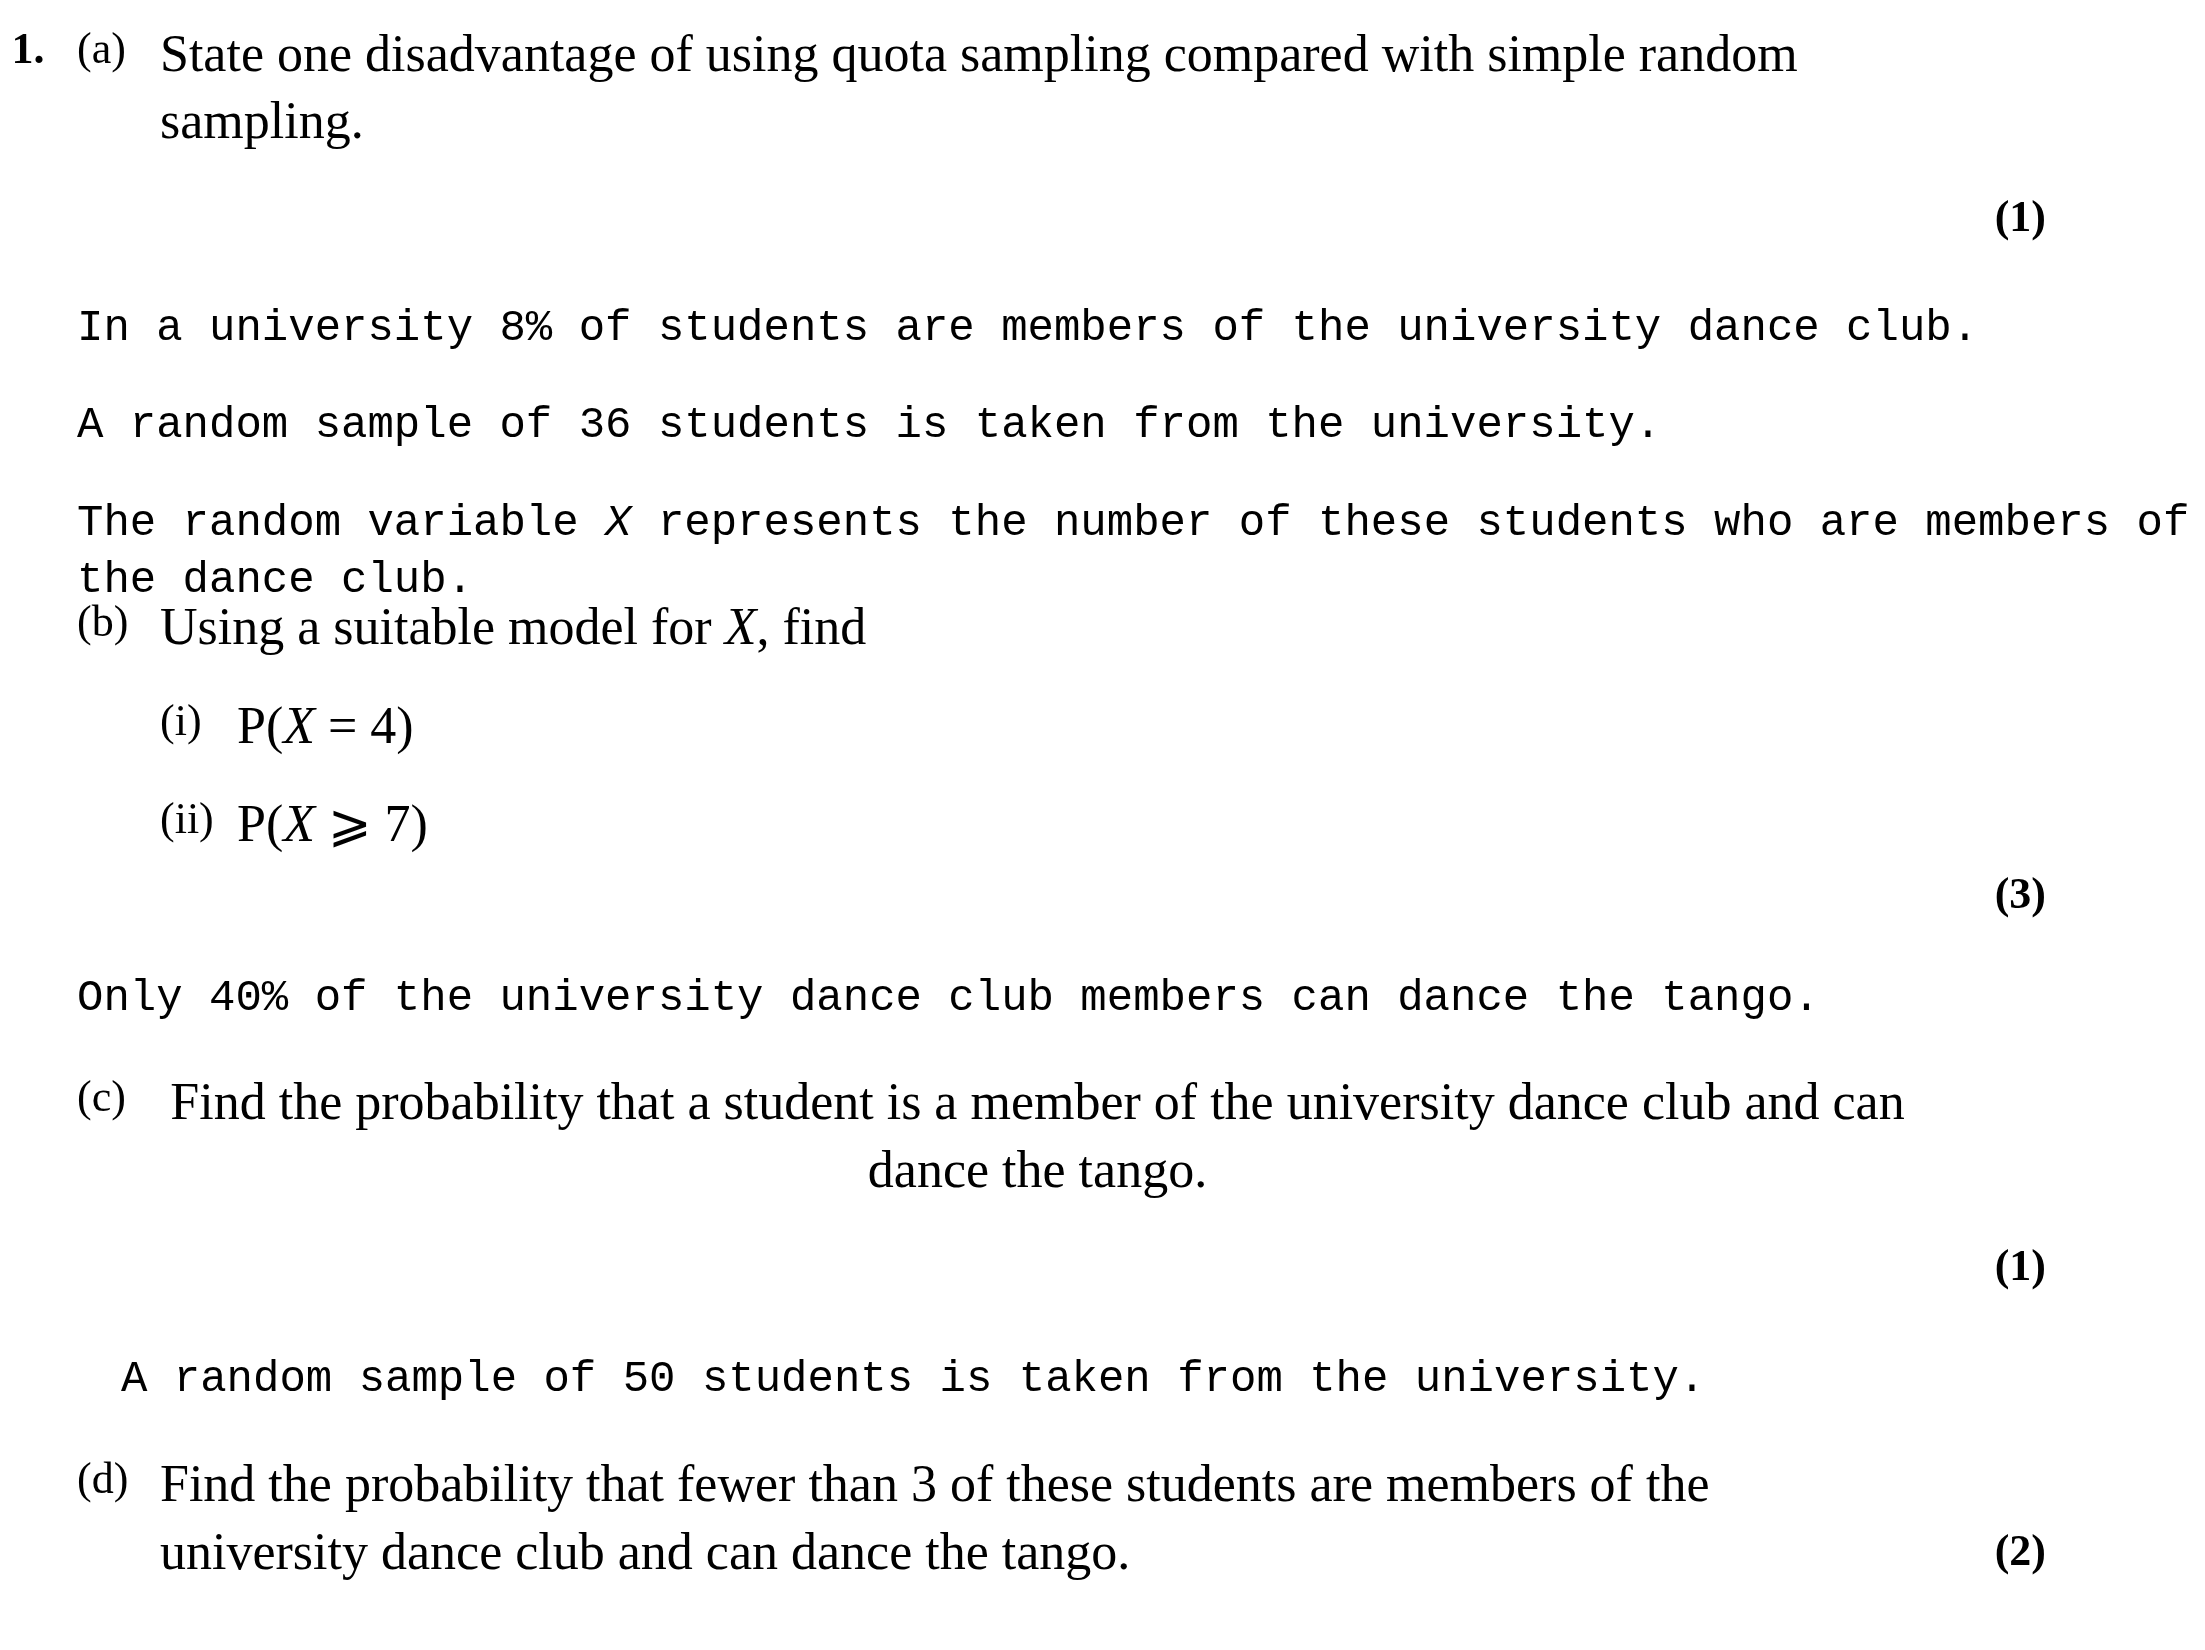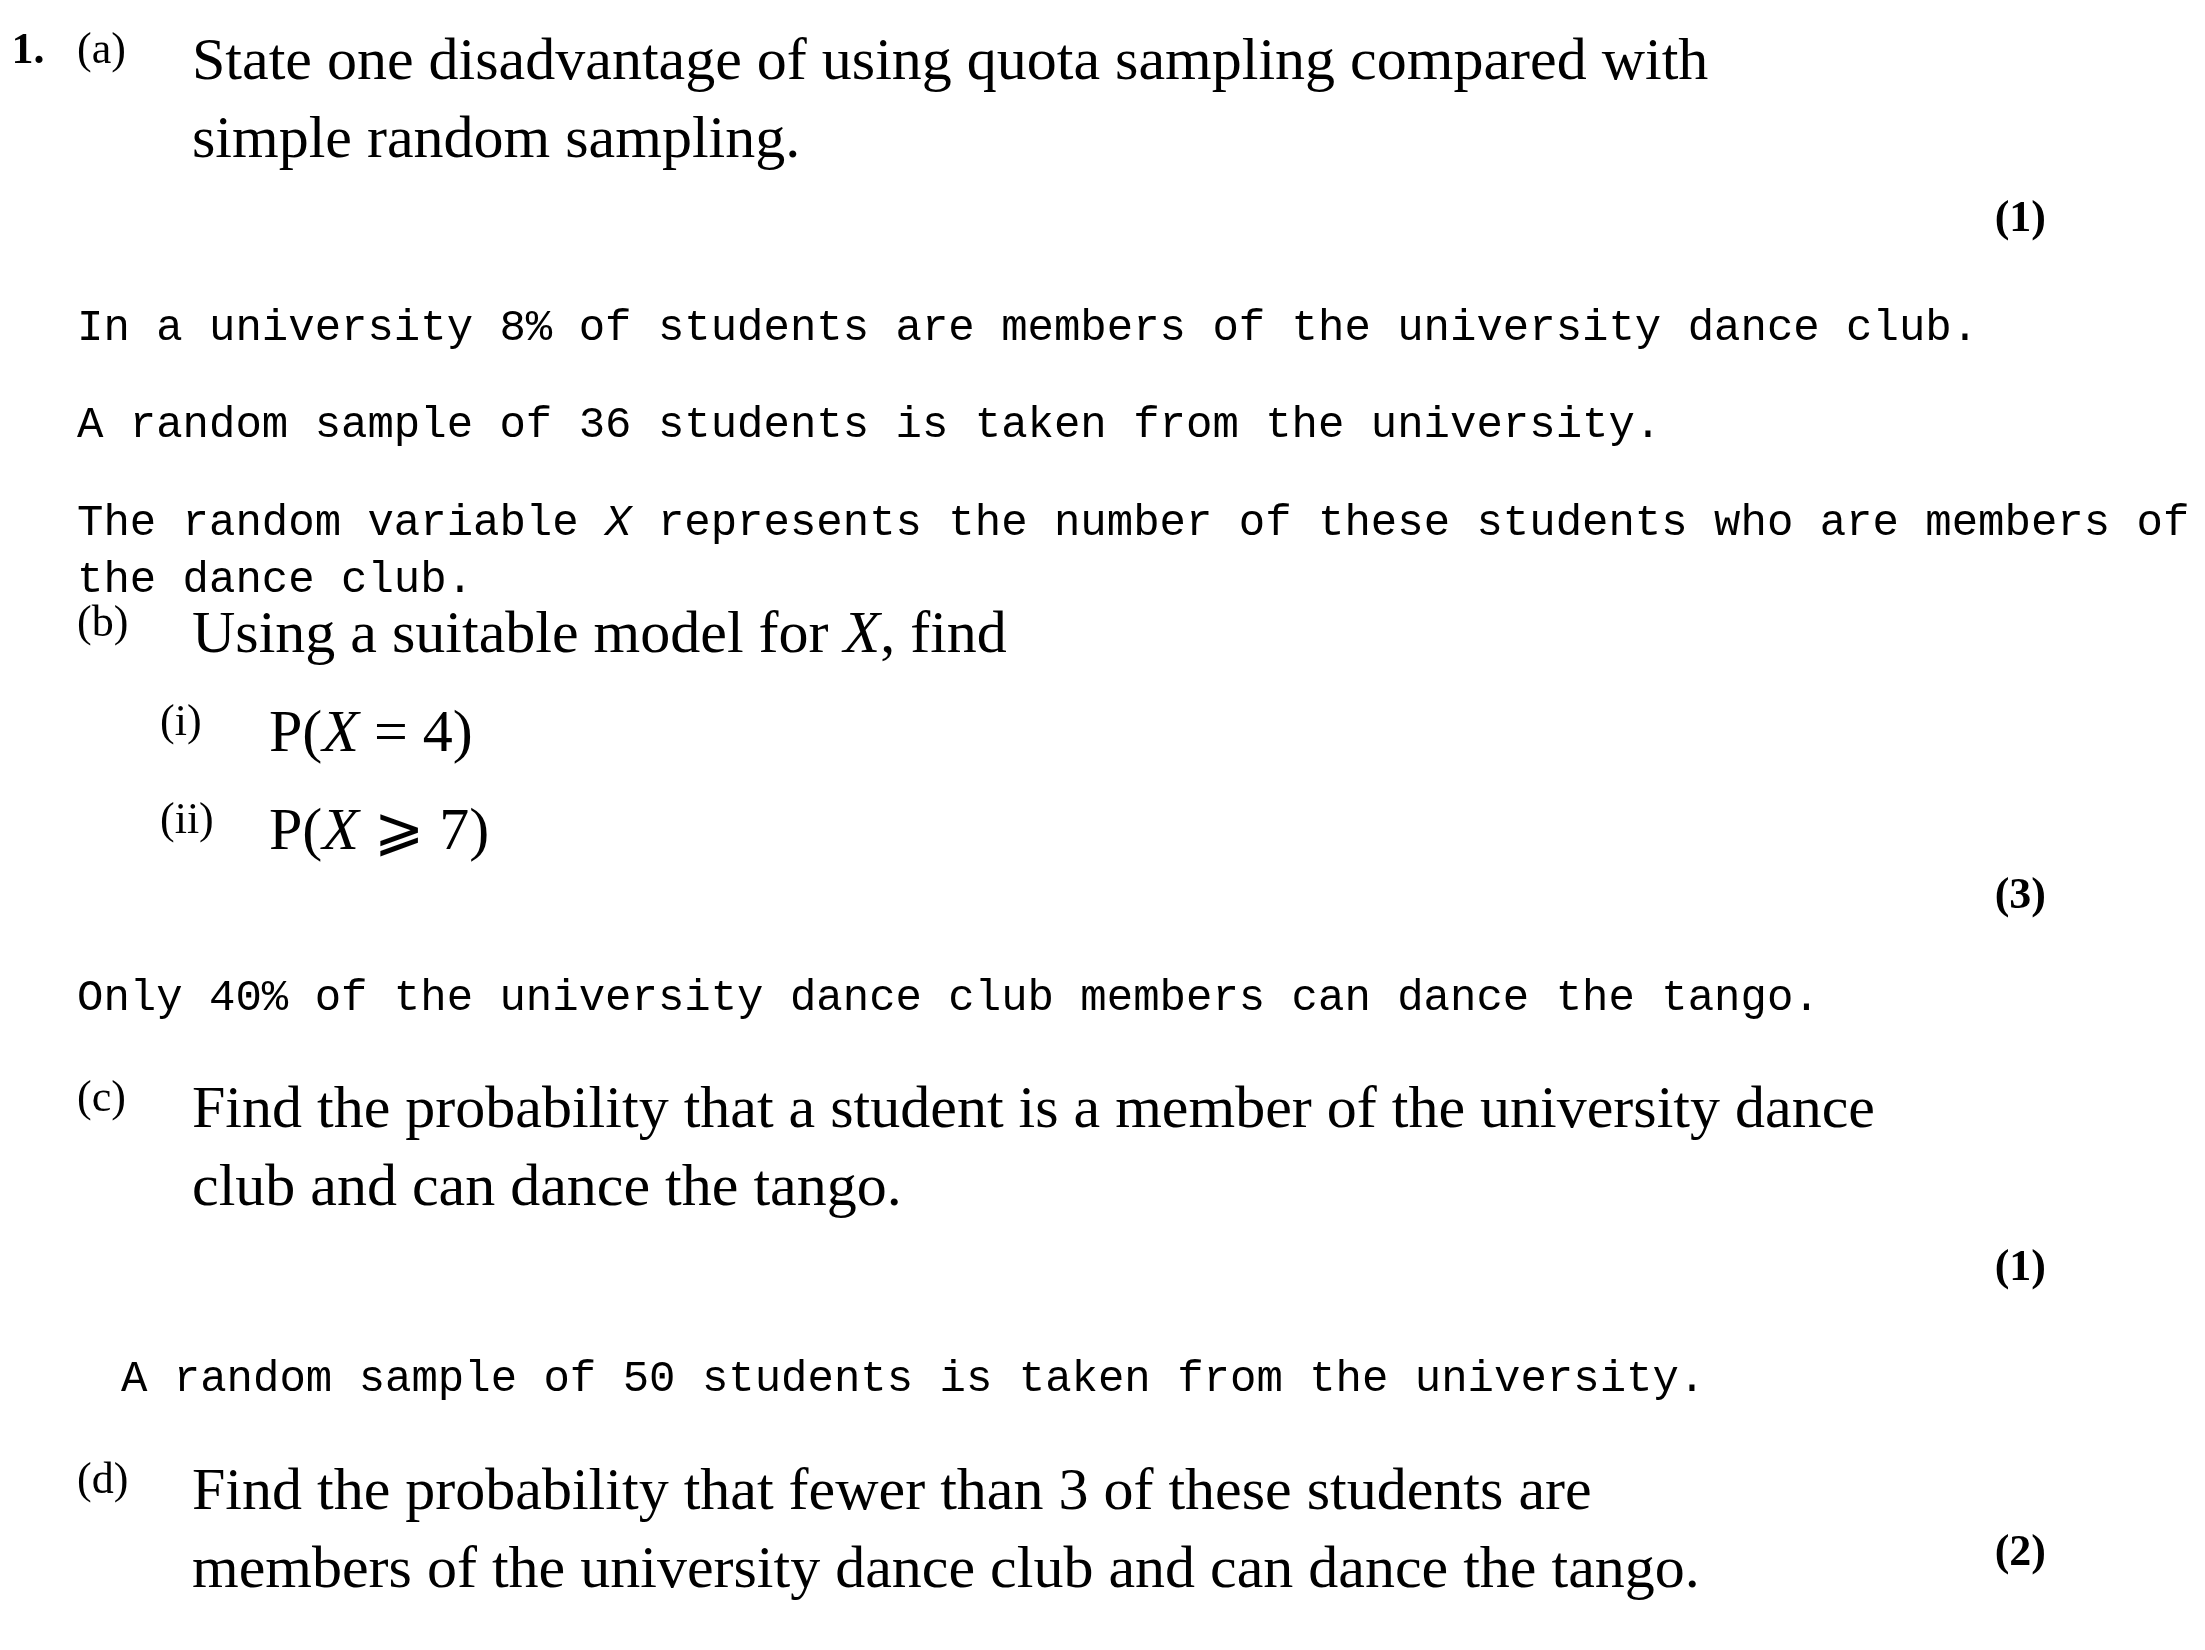--- a/index.html
+++ b/index.html
@@ -53,39 +53,38 @@
     font-size: 44px;
     line-height: 1.30;
     box-sizing: border-box;
   }
   .label-col.roman {
     width: 77px;
     flex: 0 0 77px;
   }
   .body-col {
     flex: 1 1 auto;
-    font-size: 60px;
+    font-size: 52px;
     line-height: 1.30;
-    margin-left: 32px;
   }
 
   
   .indent-stem {        
     margin-left: 77px;
     font-size: 44px;
     line-height: 1.30;
   }
   .indent-roman {       
     margin-left: 160px;
   }
 
   
   .w-a   { max-width: 1688px; }
   .w-b   { max-width: 1858px; }
-  .w-c   { max-width: 1755px; }
+  .w-c   { max-width: 1755px; text-align: center; }
   .w-d   { max-width: 1600px; font-family: Liberation Serif, serif; }
   .w-stem{ max-width: 2127px; font-family: Liberation Mono, monospace; }
 
   .mathvar {
     font-style: italic;
   }
   .nowrap { white-space: nowrap; }
 
   
   .marks {

